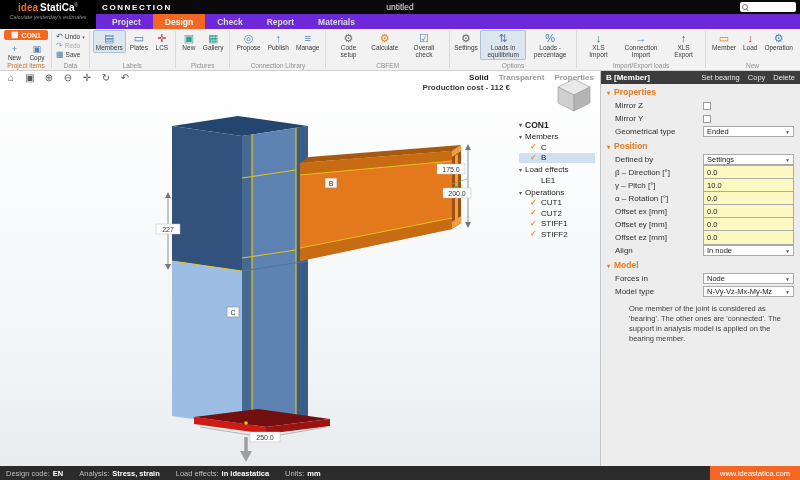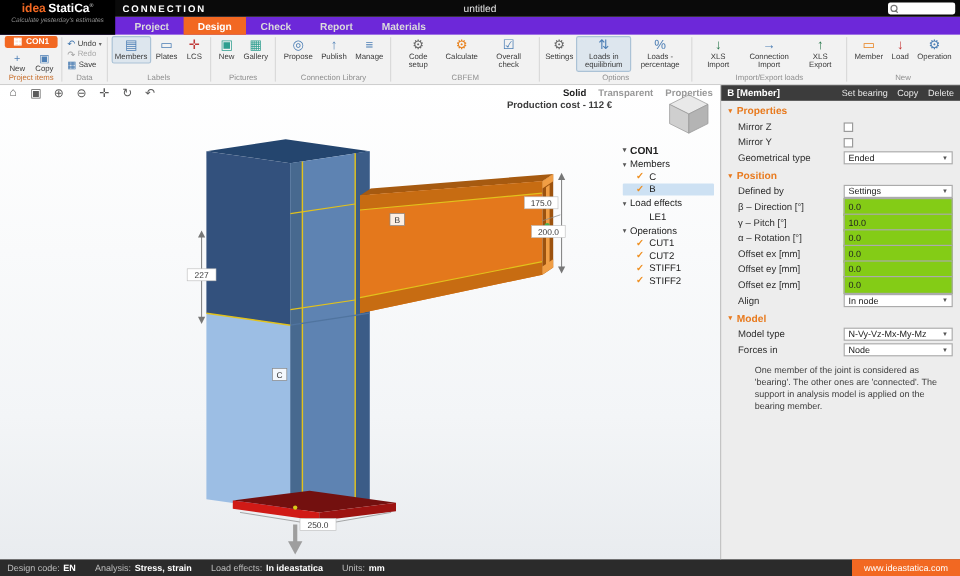--- a/index.html
+++ b/index.html
@@ -92,21 +92,21 @@
   .psection-h { display:flex; align-items:center; gap:4px; color:#e87a1e; font-weight:bold;
                 font-size:8.5px; padding:3px 6px 2px; }
   .p-caret { font-size:6px; }
   .prow { display:flex; align-items:center; height:13px; padding:0 6px 0 14px; gap:4px; }
   .plabel { width:84px; color:#2f2f2f; white-space:nowrap; overflow:hidden; flex:0 0 84px; }
   .pctrl { flex:1; display:flex; align-items:center; gap:2px; min-width:0; }
   .combo { flex:1; background:#fff; border:1px solid #ababab; height:11px; display:flex;
            align-items:center; padding:0 3px; min-width:0; }
   .combo .val { flex:1; white-space:nowrap; overflow:hidden; font-size:7.5px; color:#222; }
   .combo .arr { font-size:5px; color:#555; }
-  .pinput { flex:1; background:#84cc16; border:1px solid #ababab; height:15px; display:flex;
+  .pinput { flex:1; background:#fef9c3; border:1px solid #ababab; height:15px; display:flex;
             align-items:center; padding:0 3px; font-size:7.5px; color:#222; }
   .pcheck { width:8px; height:8px; background:#fff; border:1px solid #9a9a9a; }
   .sq-btn { width:11px; height:11px; background:#5e5e5e; color:#fff; font-size:7px;
             display:flex; align-items:center; justify-content:center; flex:0 0 11px; }
   .pnote { padding:6px 8px 4px; color:#3f3f3f; font-size:7.5px; line-height:1.35;margin-left:20px; }
 
   
   .statusbar { height:14px; background:#2b2b2b; color:#ddd; display:flex; align-items:center;
                font-size:7.5px; padding-left:6px; }
   .sb-item { margin-right:16px; white-space:nowrap; }
@@ -549,33 +549,33 @@
                 <span class="val">In node</span>
                 <span class="arr">▼</span>
               </div>
             </div>
           </div>
           <div class="psection-h">
             <span class="p-caret">▾</span>
             <span>Model</span>
           </div>
           <div class="prow">
+            <span class="plabel">Forces in</span>
+            <div class="pctrl">
+              <div class="combo">
+                <span class="val">Node</span>
+                <span class="arr">▼</span>
+              </div>
+            </div>
+          </div>
+          <div class="prow">
             <span class="plabel">Model type</span>
             <div class="pctrl">
               <div class="combo">
                 <span class="val">N-Vy-Vz-Mx-My-Mz</span>
-                <span class="arr">▼</span>
-              </div>
-            </div>
-          </div>
-          <div class="prow">
-            <span class="plabel">Forces in</span>
-            <div class="pctrl">
-              <div class="combo">
-                <span class="val">Node</span>
                 <span class="arr">▼</span>
               </div>
             </div>
           </div>
           <div class="pnote">One member of the joint is considered as 'bearing'. The other ones are 'connected'. The support in analysis model is applied on the bearing member.</div>
         </div>
     </div>
   </div>
 
   <div class="statusbar">

